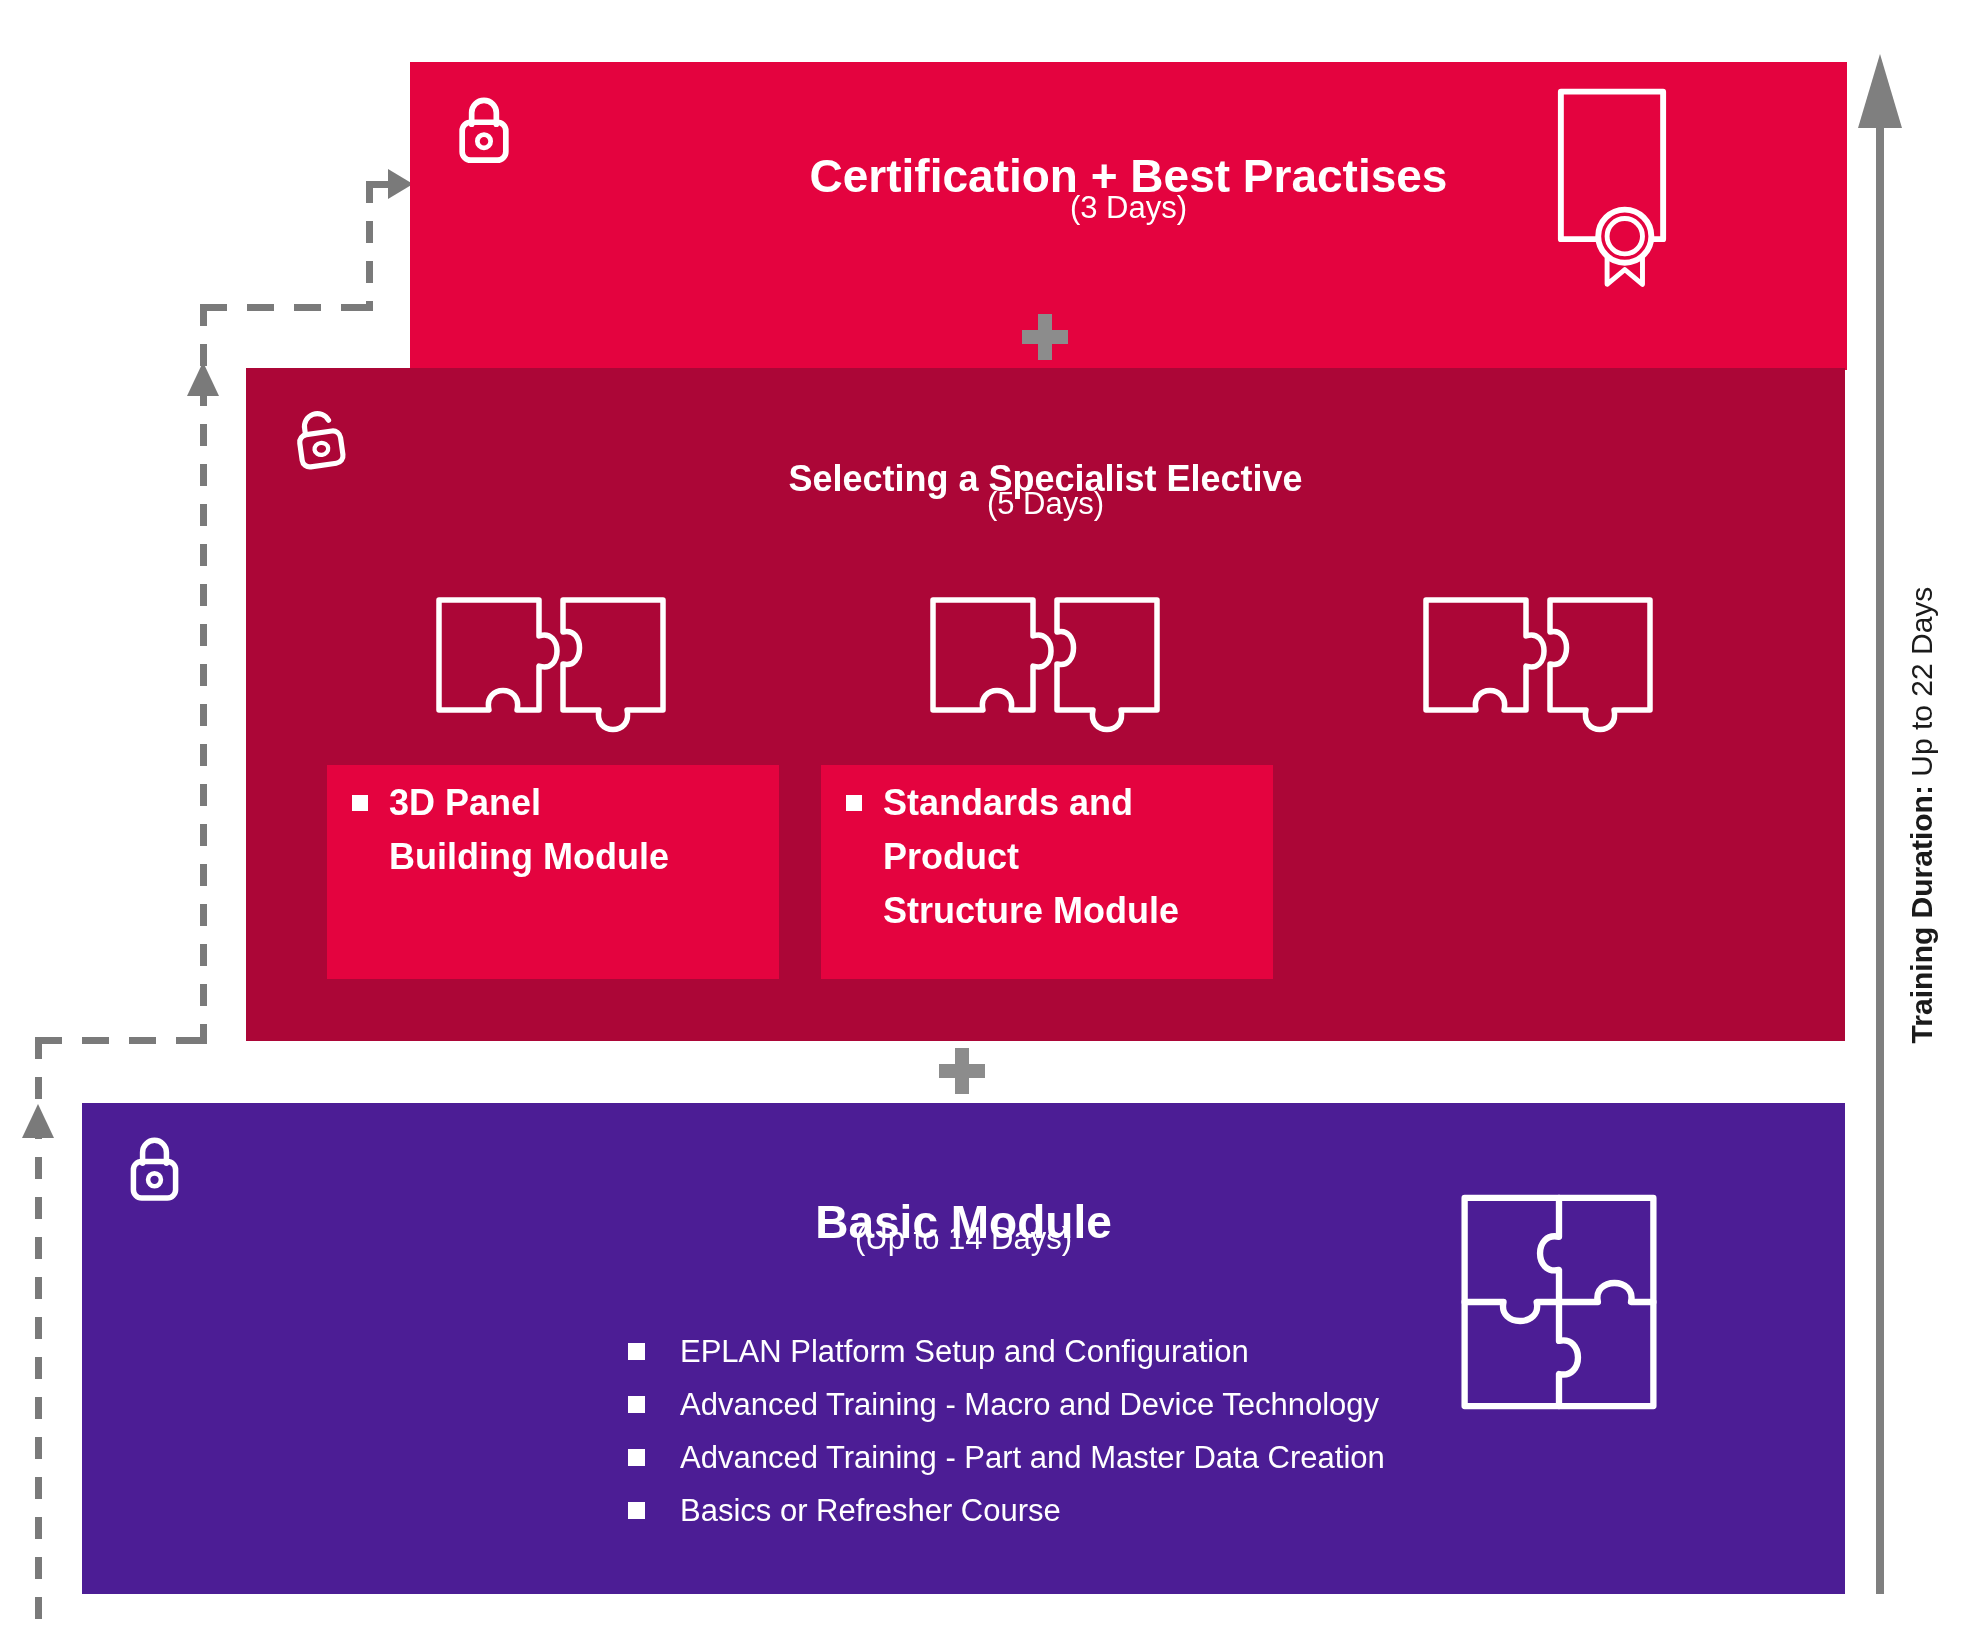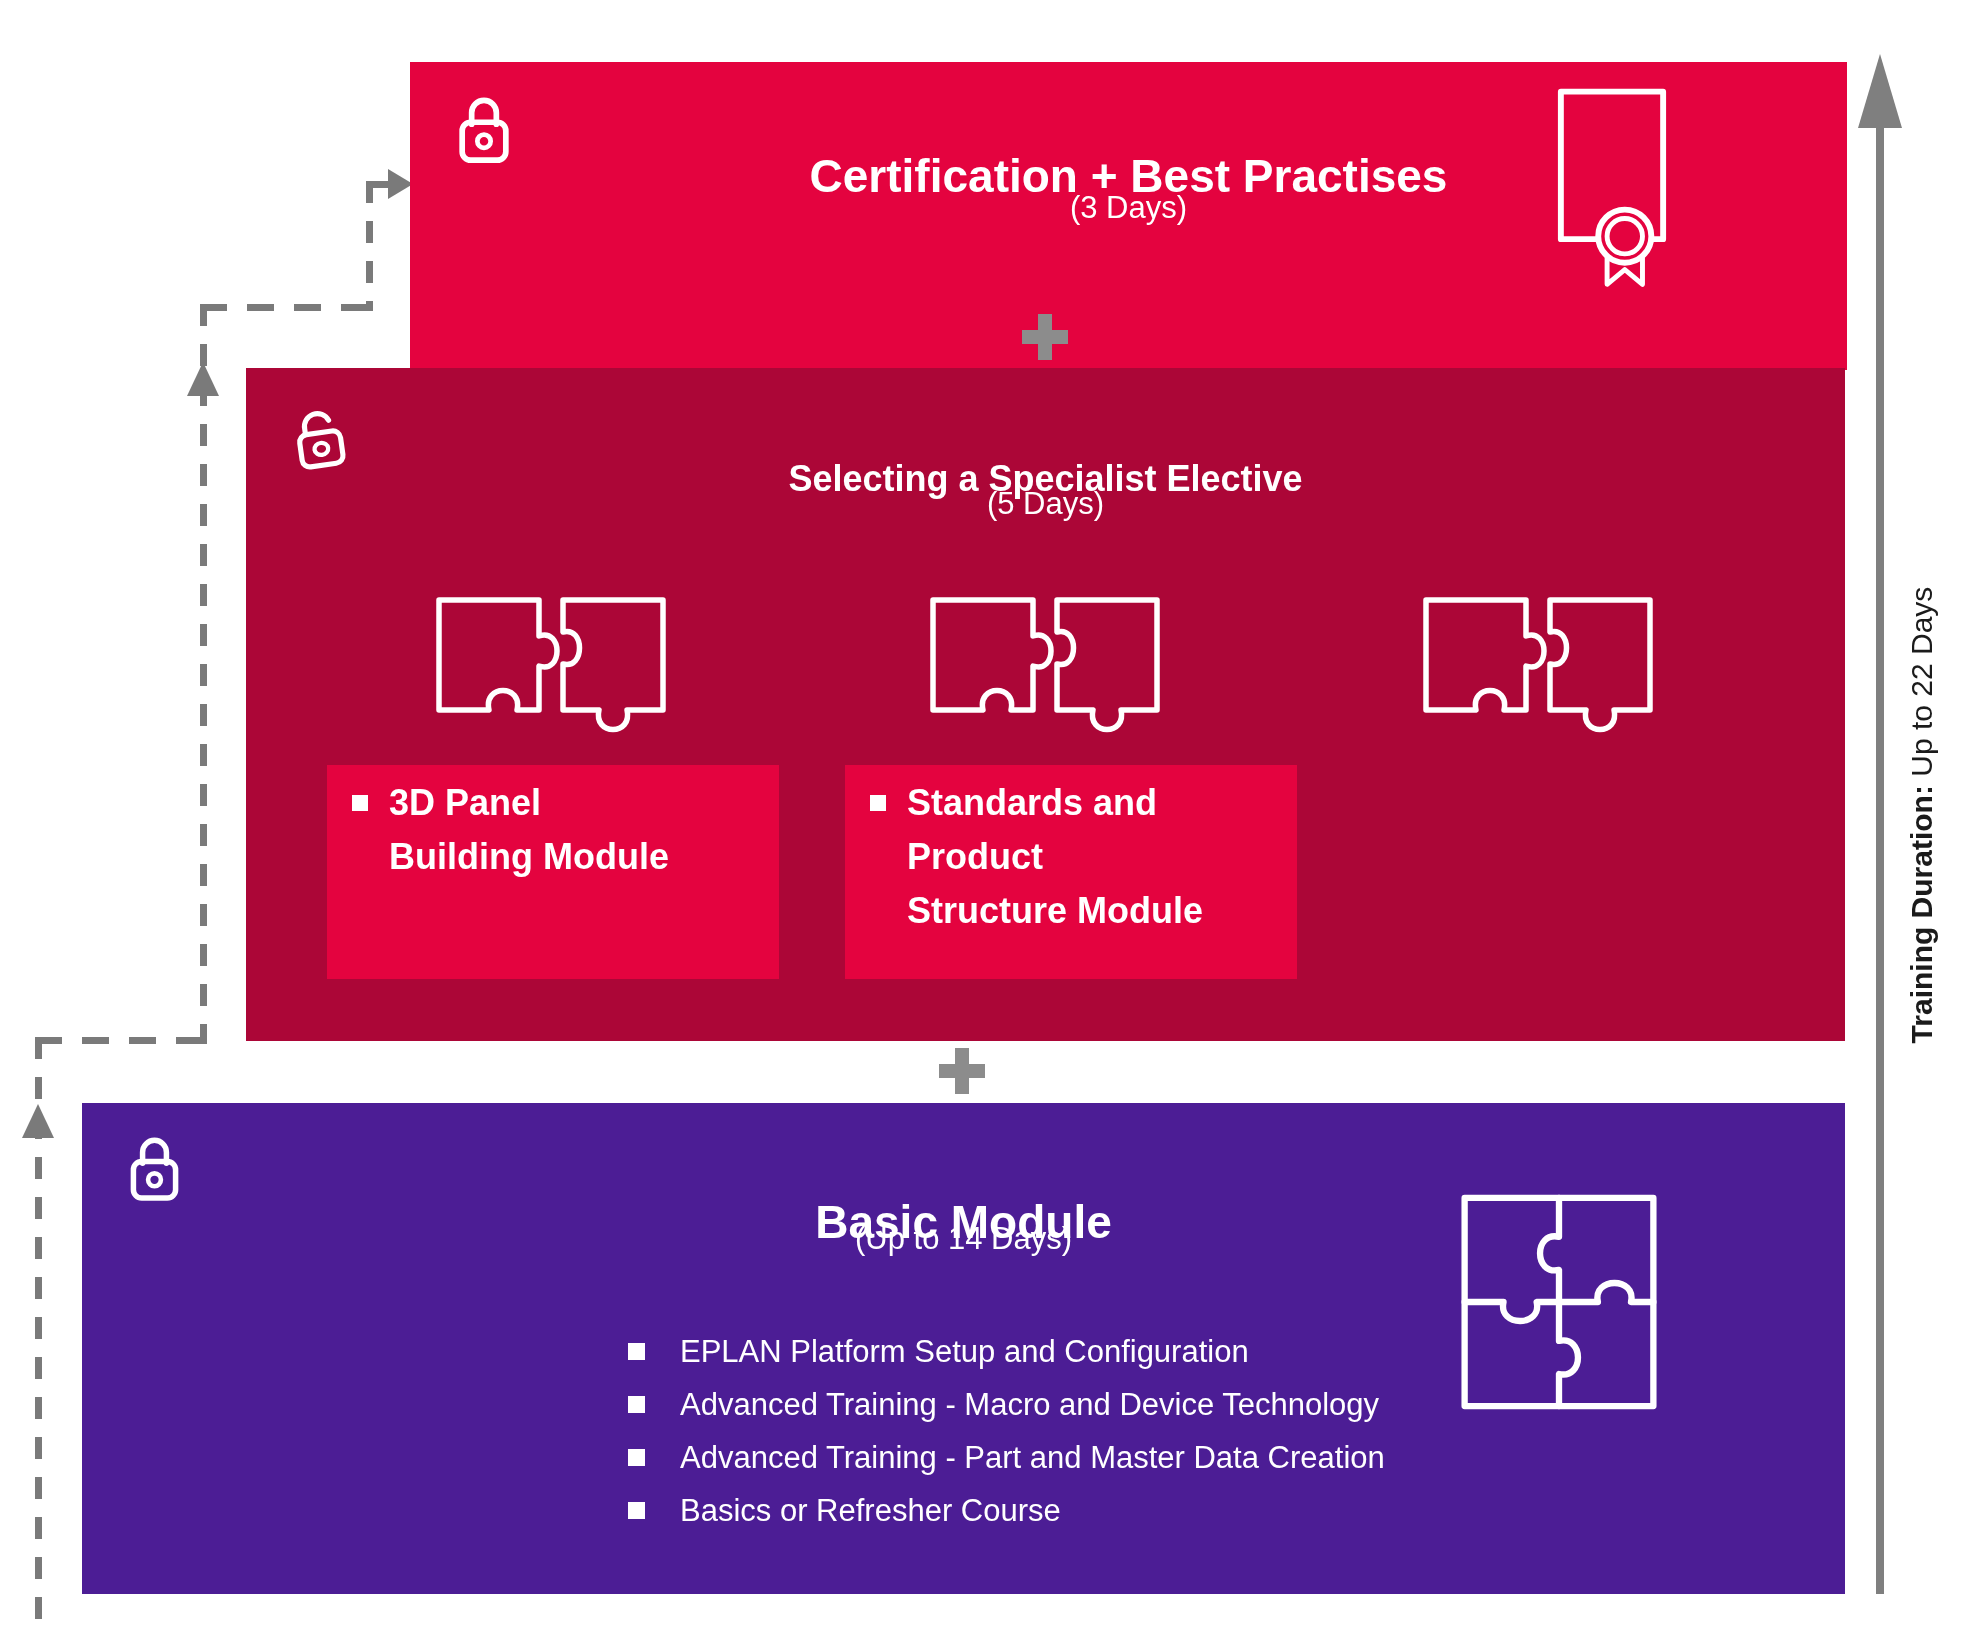--- a/index.html
+++ b/index.html
@@ -22,21 +22,21 @@
   .lock-cert{left:45px;top:28px;width:58px;height:74px;}
   .lock-open{left:46px;top:30px;width:60px;height:74px;transform:rotate(-8deg);}
   .lock-basic{left:45px;top:27px;width:55px;height:72px;}
   .cert-art{left:1143px;top:23px;width:118px;height:206px;}
   .puzzle2{top:210px;width:262px;height:162px;}
   .p2-a{left:175px;} .p2-b{left:669px;} .p2-c{left:1162px;}
   .puzzle4{left:1369px;top:80px;width:216px;height:238px;}
 
   
   .mod-box{position:absolute;top:397px;width:452px;height:214px;background:#E4033F;}
-  .mb-1{left:81px;} .mb-2{left:575px;margin-left:24px;} .mb-3{left:1068px;}
+  .mb-1{left:81px;} .mb-2{left:575px;} .mb-3{left:1068px;}
   .mod-bullet{position:absolute;left:25px;top:30px;width:16px;height:16px;background:#fff;}
   .mod-text{position:absolute;left:62px;top:11px;color:#fff;font-weight:bold;
             font-size:36px;line-height:54px;}
   .mod-text span{display:block;}
 
   
   .basic-list{position:absolute;left:546px;top:222px;}
   .b-row{position:relative;height:53px;display:flex;align-items:center;gap:7px;}
   .b-sq{width:17px;height:17px;background:#fff;margin-right:28px;flex:0 0 auto;}
   .b-txt{color:#fff;font-size:31px;white-space:nowrap;}

